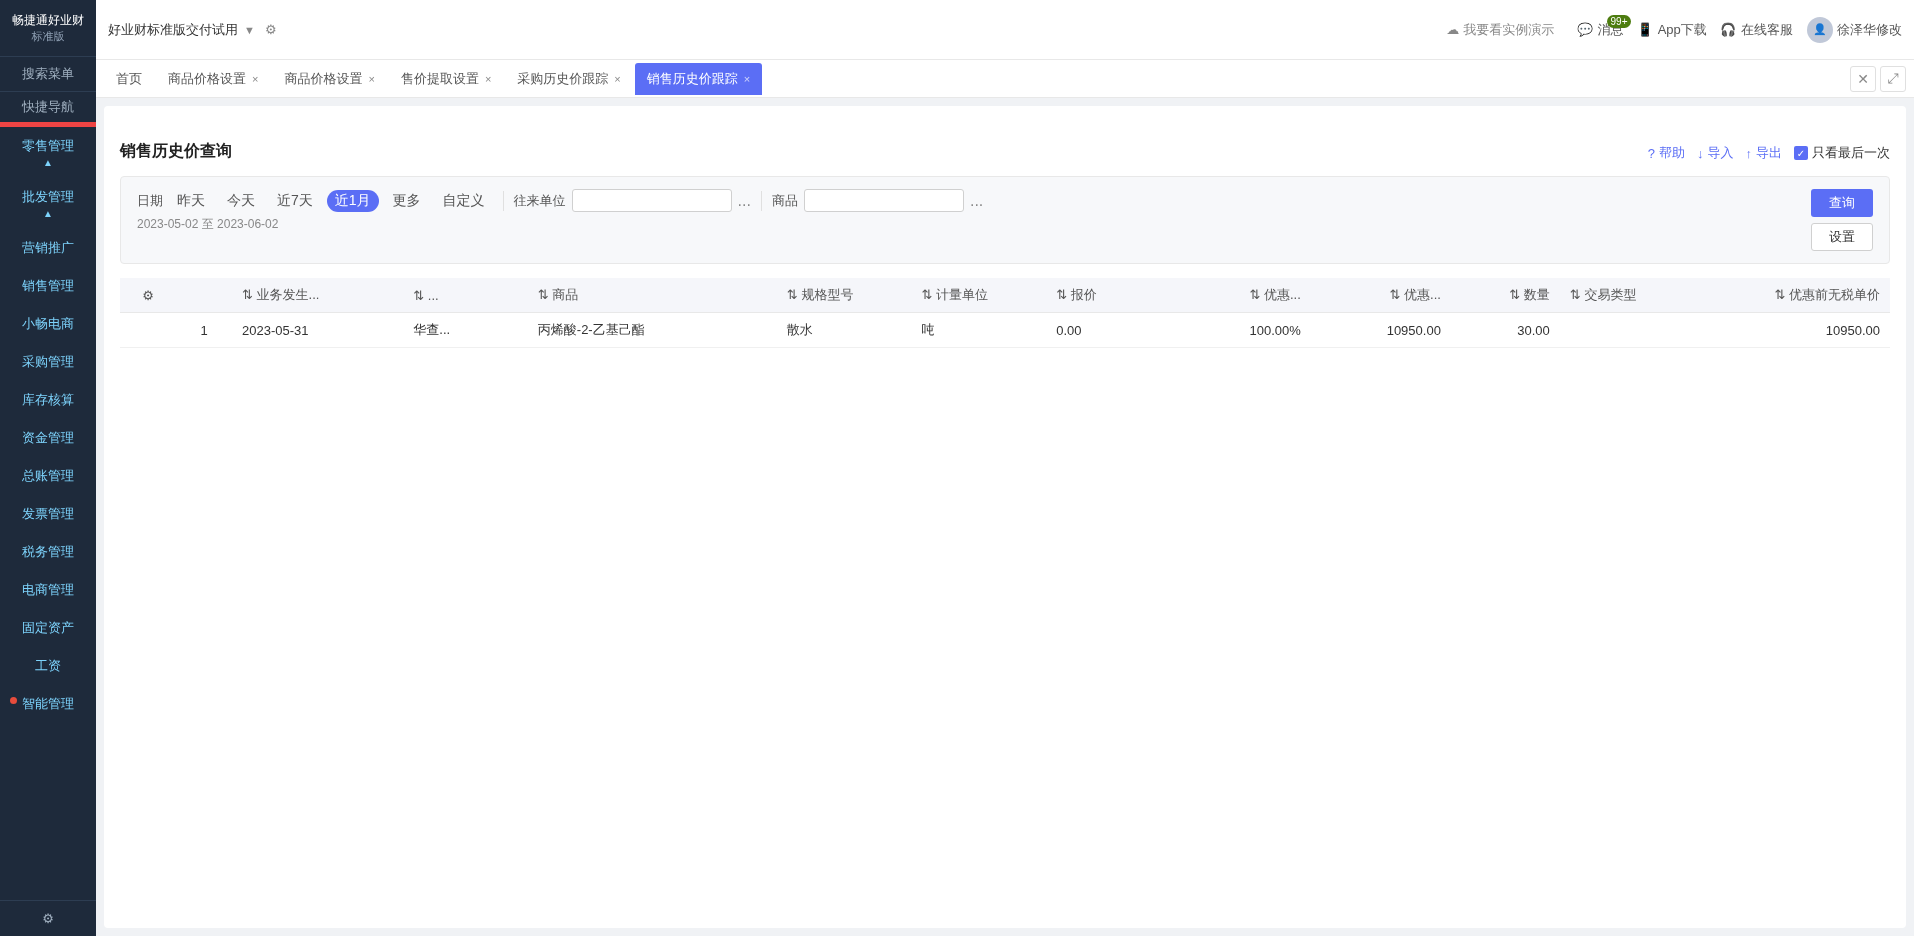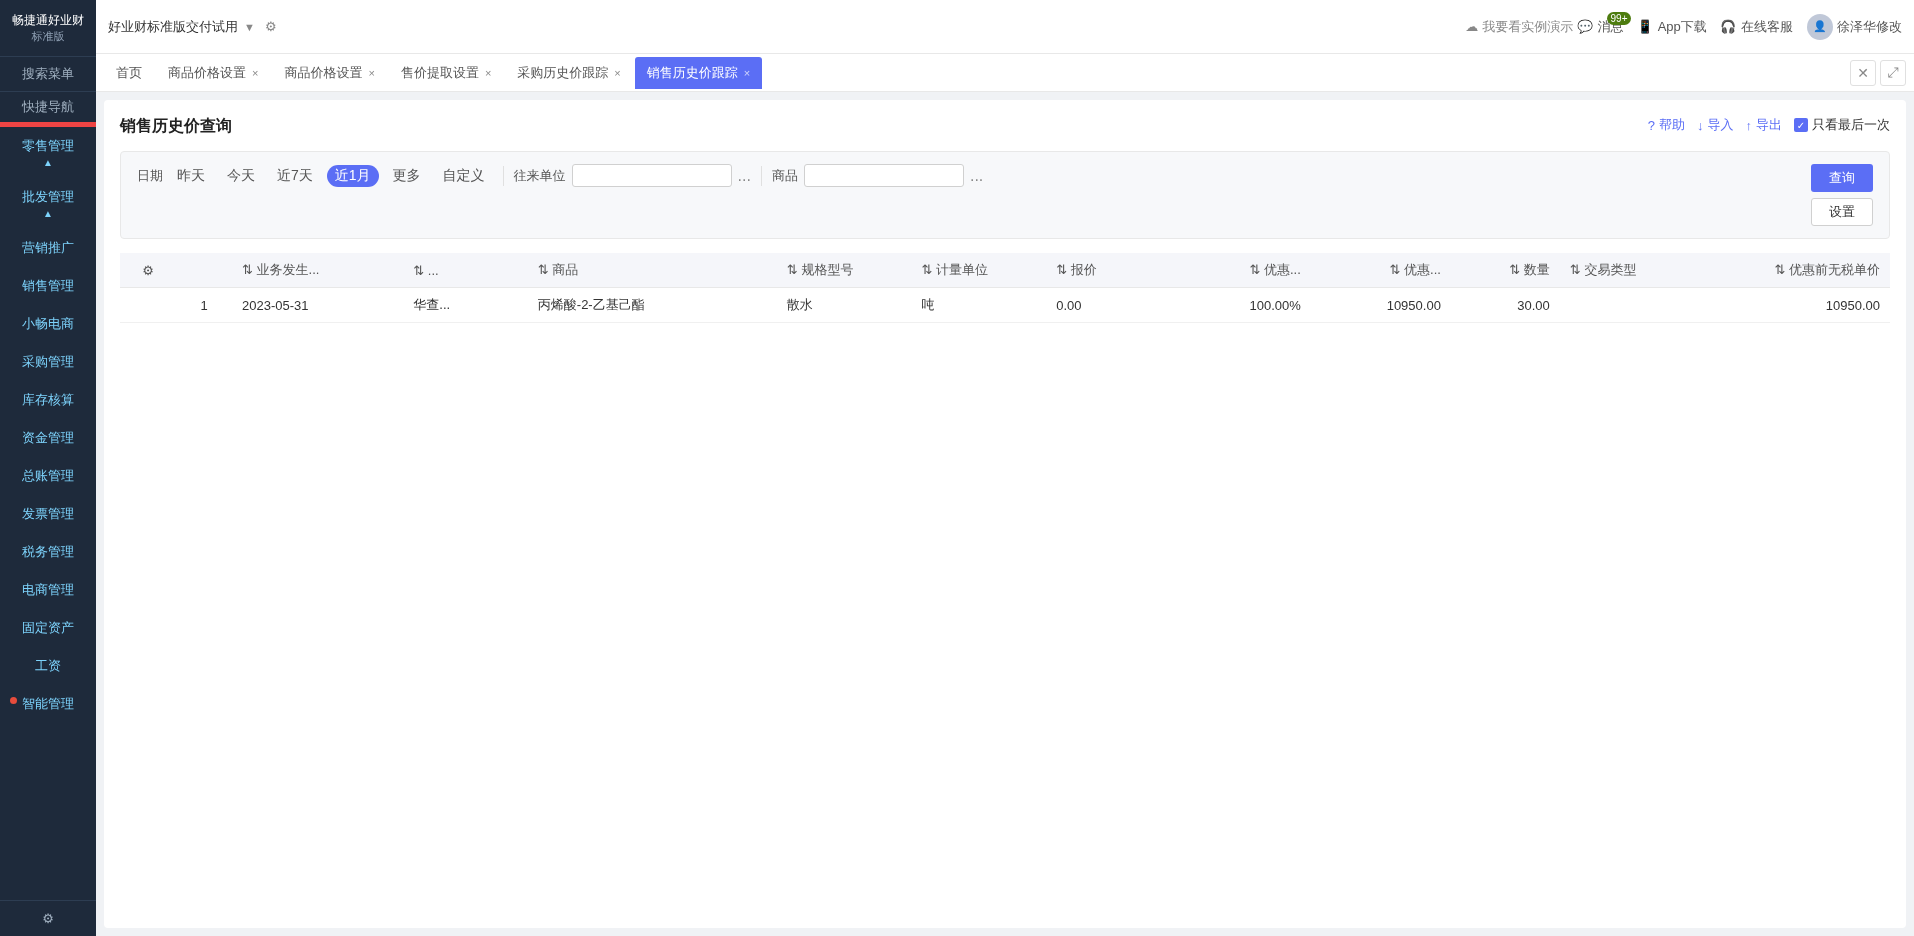--- a/index.html
+++ b/index.html
@@ -14,42 +14,42 @@
     .sidebar-nav { padding: 6px 8px; color: #a0b0c0; font-size: 13px; cursor: pointer; text-align: center; border-bottom: 5px solid #ef4444; }
     .sidebar-item { padding: 10px 4px; text-align: center; cursor: pointer; font-size: 13px; color: #7dd3fc; display: flex; flex-direction: column; align-items: center; gap: 2px; position: relative; }
     .sidebar-item .arrow { font-size: 10px; }
     .sidebar-item .dot { width: 7px; height: 7px; background: #e74c3c; border-radius: 50%; position: absolute; left: 10px; top: 12px; }
     .sidebar-bottom { margin-top: auto; padding: 10px 4px; text-align: center; color: #a0b0c0; font-size: 13px; cursor: pointer; border-top: 1px solid #2d3d52; }
 
     
     .main { flex: 1; display: flex; flex-direction: column; overflow: hidden; background: #f0f2f5; }
 
     
-    .topbar { background: #fff; height: 54px; display: flex; align-items: center; padding: 0 12px; border-bottom: 1px solid #e8e8e8; gap: 4px; flex-shrink: 0; }
+    .topbar { background: #fff; height: 60px; display: flex; align-items: center; padding: 0 12px; border-bottom: 1px solid #e8e8e8; gap: 23px; flex-shrink: 0; }
     .topbar-title { font-size: 13px; color: #333; flex: 1; display: flex; align-items: center; gap: 6px; }
     .topbar-demo { display: flex; align-items: center; gap: 4px; color: #888; font-size: 13px; cursor: pointer; }
     .topbar-right { display: flex; align-items: center; gap: 14px; }
     .topbar-right-item { display: flex; align-items: center; gap: 4px; color: #555; font-size: 13px; cursor: pointer; position: relative; }
     .badge { background: #4d7c0f; color: #fff; font-size: 10px; padding: 1px 4px; border-radius: 8px; position: absolute; top: -6px; right: -8px; }
     .user-avatar { width: 26px; height: 26px; background: #c0c8d8; border-radius: 50%; display: flex; align-items: center; justify-content: center; font-size: 11px; color: #555; }
 
     
     .tabbar { background: #fff; height: 38px; display: flex; align-items: center; padding: 0 8px; border-bottom: 1px solid #e8e8e8; gap: 2px; flex-shrink: 0; position: relative; }
     .tab { height: 32px; padding: 0 12px; display: flex; align-items: center; gap: 6px; cursor: pointer; font-size: 13px; color: #555; border-radius: 3px 3px 0 0; white-space: nowrap; }
     .tab.active { background: #5b6ef5; color: #fff; }
     .tab .close-btn { font-size: 11px; color: inherit; cursor: pointer; opacity: 0.7; }
     .tab.home { font-weight: 500; }
     .tabbar-right-btns { margin-left: auto; display: flex; gap: 4px; }
     .tabbar-icon-btn { width: 26px; height: 26px; display: flex; align-items: center; justify-content: center; cursor: pointer; color: #888; font-size: 14px; border: 1px solid #e0e0e0; border-radius: 3px; }
 
     
     .page-content { flex: 1; padding: 16px; overflow: auto; background: #fff; margin: 8px; border-radius: 4px; }
 
     
-    .page-header { display: flex; align-items: flex-start; justify-content: space-between; margin-bottom: 14px; }
+    .page-header { display: flex; align-items: flex-end; justify-content: space-between; margin-bottom: 14px; margin-top: 19px; }
     .page-title { font-size: 16px; font-weight: 600; color: #222; }
     .page-header-actions { display: flex; align-items: center; gap: 12px; }
     .header-action { display: flex; align-items: center; gap: 4px; color: #5b6ef5; font-size: 13px; cursor: pointer; }
     .only-last-checkbox { display: flex; align-items: center; gap: 4px; font-size: 13px; color: #333; }
     .checkbox-checked { width: 14px; height: 14px; background: #5b6ef5; border-radius: 2px; display: flex; align-items: center; justify-content: center; color: #fff; font-size: 10px; flex-shrink: 0; }
 
     
     .filter-area { background: #f7f8fa; border: 1px solid #e8e8e8; border-radius: 4px; padding: 12px 16px; margin-bottom: 14px; display: flex; flex-wrap: wrap; gap: 10px; align-items: center; }
     .filter-label { color: #555; font-size: 13px; white-space: nowrap; }
     .date-btn { padding: 2px 8px; border-radius: 3px; font-size: 14px; cursor: pointer; color: #555; }
@@ -243,20 +243,23 @@
             <span class="date-btn">自定义</span>
             <div class="filter-divider"></div>
             <span class="filter-label">往来单位</span>
             <input class="filter-input" type="text" style="">
             <span class="filter-dots">...</span>
             <div class="filter-divider"></div>
             <span class="filter-label">商品</span>
             <input class="filter-input" type="text" style="">
             <span class="filter-dots">...</span>
           </div>
+          <div>
+            <span class="date-range">2023-05-02 至 2023-06-02</span>
+          </div>
         </div>
         <div class="filter-actions">
           <button class="query-btn">查询</button>
           <button class="settings-btn">设置</button>
         </div>
       </div>
     </div>
 
     <div class="table-container">
       <table>

